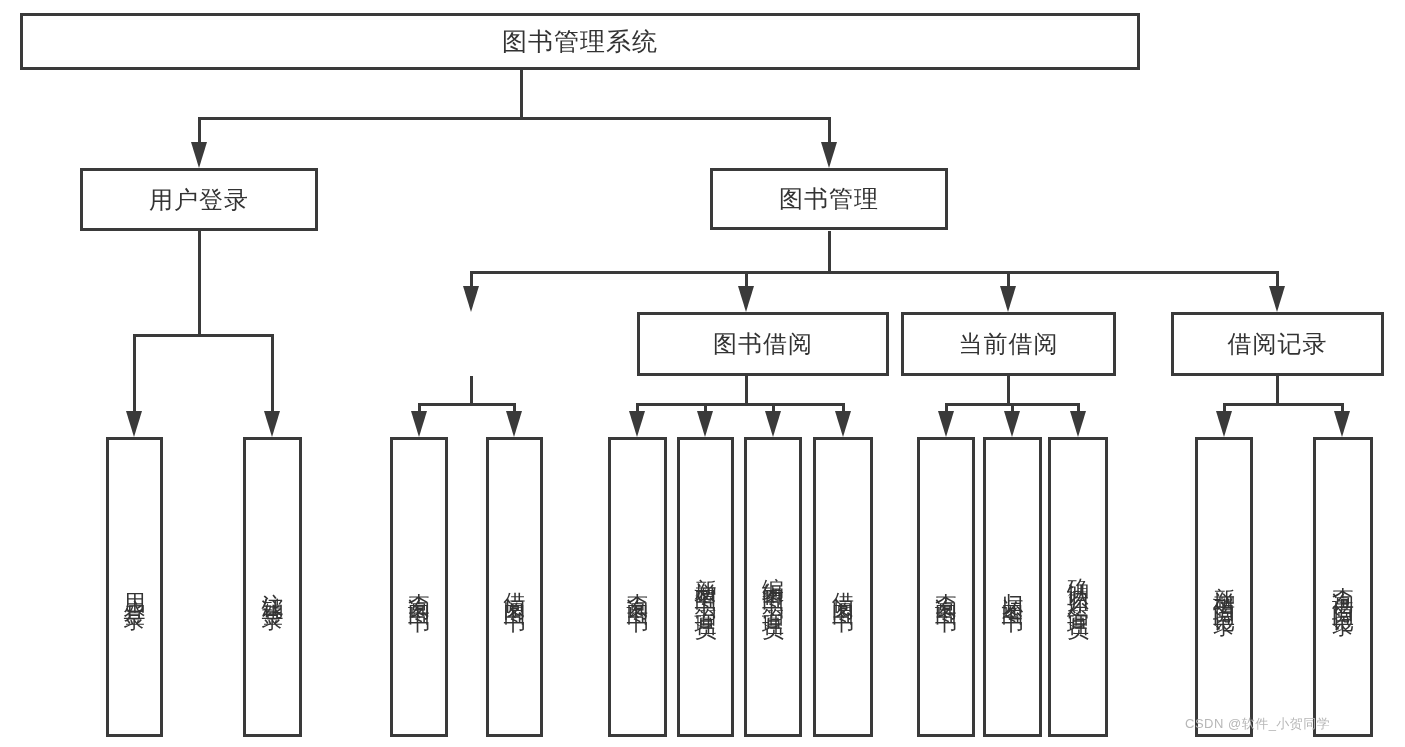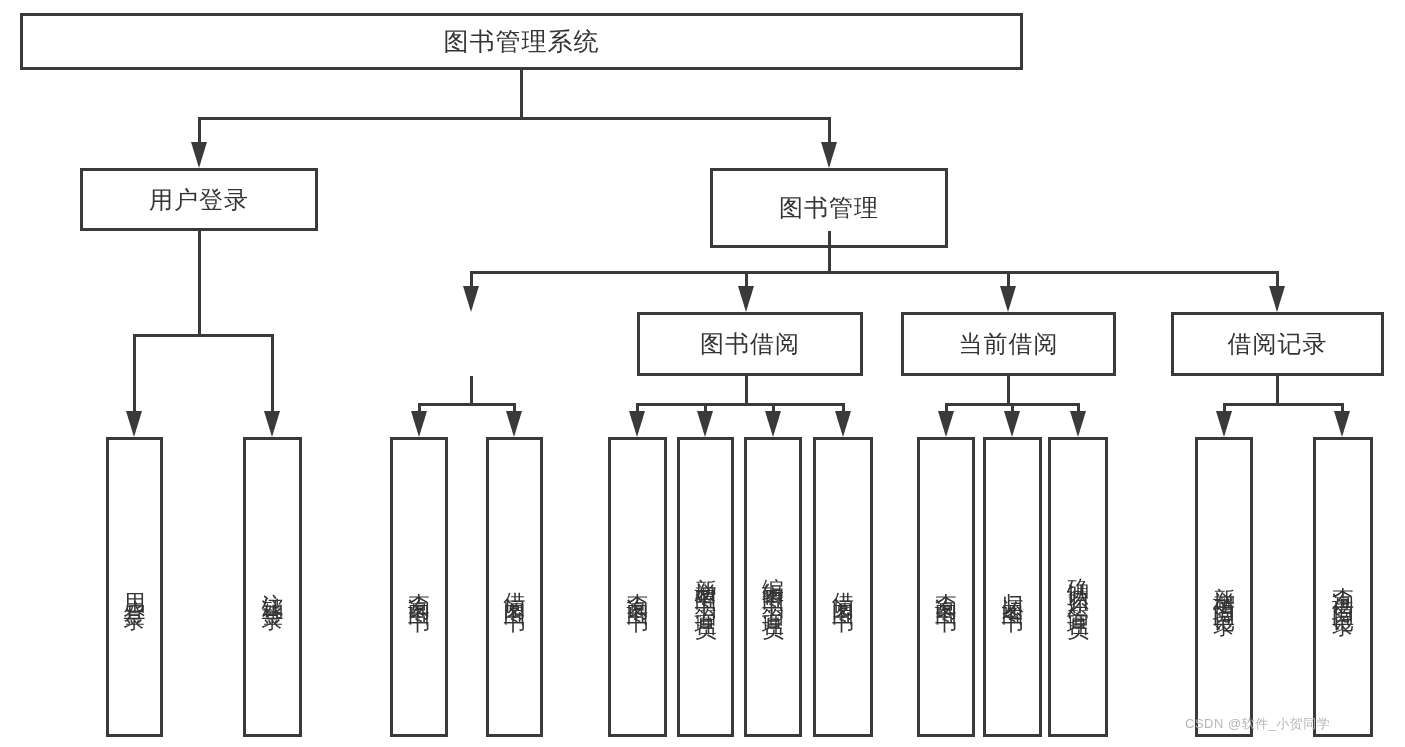--- a/index.html
+++ b/index.html
@@ -29,35 +29,35 @@
   .watermark{
     position:absolute;left:1185px;top:715px;z-index:5;
     font-size:13px;color:#b7b7b7;letter-spacing:0.5px;white-space:nowrap;
   }
 </style>
 </head>
 <body>
 
 <div id="canvas">
 
-  <div class="node root-node" style="left:20px;top:13px;width:1003px;height:57px;">
+  <div class="node root-node" style="left:20px;top:13px;width:1120px;height:57px;">
     <span>图书管理系统</span>
   </div>
 
   <div class="v" style="left:520px;top:70px;height:48px;"></div>
   <div class="h" style="left:198px;top:117px;width:633px;"></div>
   <div class="v" style="left:198px;top:117px;height:30px;"></div>
   <div class="arr" style="left:191px;top:142px;"></div>
   <div class="v" style="left:828px;top:117px;height:30px;"></div>
   <div class="arr" style="left:821px;top:142px;"></div>
 
   <div class="node h-node" style="left:80px;top:168px;width:238px;height:63px;">
     <span>用户登录</span>
   </div>
-  <div class="node h-node" style="left:710px;top:168px;width:238px;height:80px;">
+  <div class="node h-node" style="left:710px;top:168px;width:238px;height:62px;">
     <span>图书管理</span>
   </div>
 
   <div class="v" style="left:198px;top:231px;height:106px;"></div>
   <div class="h" style="left:133px;top:334px;width:141px;"></div>
   <div class="v" style="left:133px;top:334px;height:80px;"></div>
   <div class="arr" style="left:126px;top:411px;"></div>
   <div class="v" style="left:271px;top:334px;height:80px;"></div>
   <div class="arr" style="left:264px;top:411px;"></div>
 
@@ -65,21 +65,21 @@
   <div class="h" style="left:470px;top:271px;width:809px;"></div>
   <div class="v" style="left:470px;top:271px;height:18px;"></div>
   <div class="arr" style="left:463px;top:286px;"></div>
   <div class="v" style="left:745px;top:271px;height:18px;"></div>
   <div class="arr" style="left:738px;top:286px;"></div>
   <div class="v" style="left:1007px;top:271px;height:18px;"></div>
   <div class="arr" style="left:1000px;top:286px;"></div>
   <div class="v" style="left:1276px;top:271px;height:18px;"></div>
   <div class="arr" style="left:1269px;top:286px;"></div>
 
-  <div class="node h-node" style="left:637px;top:312px;width:226px;height:64px;">
+  <div class="node h-node" style="left:637px;top:312px;width:252px;height:64px;">
     <span>图书借阅</span>
   </div>
   <div class="node h-node" style="left:1171px;top:312px;width:213px;height:64px;">
     <span>借阅记录</span>
   </div>
   <div class="node h-node" style="left:901px;top:312px;width:215px;height:64px;">
     <span>当前借阅</span>
   </div>
 
   <div class="v" style="left:470px;top:376px;height:30px;"></div>

